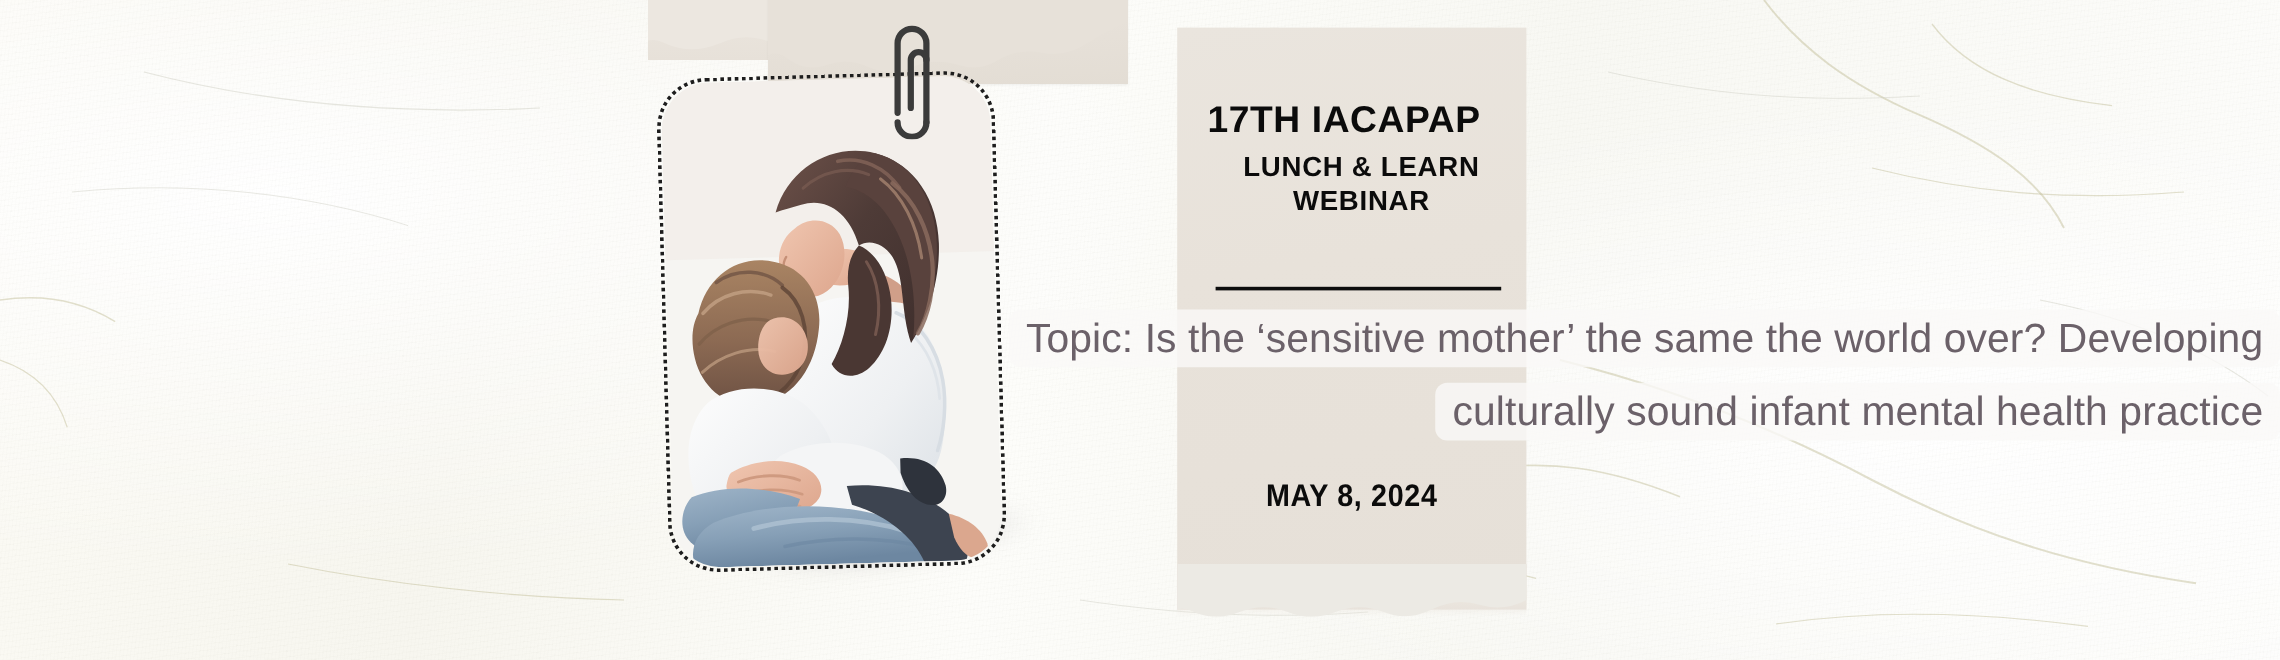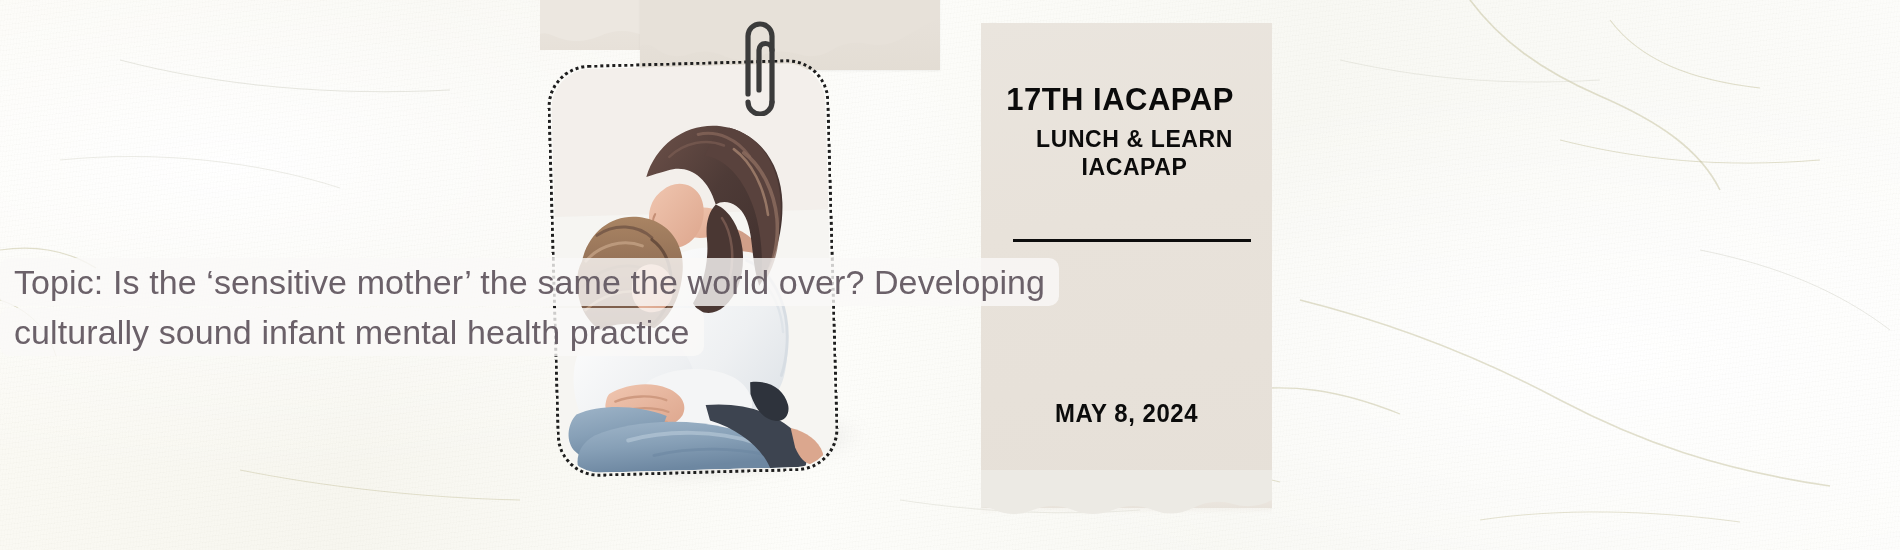--- a/index.html
+++ b/index.html
@@ -107,22 +107,23 @@
     position:absolute; left:981px; top:398px; width:291px;
     text-align:center;
     font-size:26px; font-weight:700; letter-spacing:0.6px;
     color:#0b0b0b;
     transform:scaleX(0.92);
   }
 
   
   .topic-wrap {
     position:absolute; left:0; top:258px; width:1900px;
-    display:flex; flex-direction:column; align-items:flex-start;
+    display:flex; flex-direction:column; align-items:flex-end;
     pointer-events:none;
+    gap:11px;
   }
   .topic-line {
     background:rgba(250,249,247,0.80);
     color:#6b6169;
     font-size:34px;
     line-height:1.30;
     letter-spacing:0.1px;
     padding:2px 14px;
     border-radius:10px;
     white-space:nowrap;
@@ -260,21 +261,21 @@
   </div>
 
   <div class="panel"></div>
   <svg class="panel-torn-bottom" viewBox="0 0 291 44" preserveAspectRatio="none">
     <path d="M0 0 H291 V30 Q272 40 252 34 Q232 28 212 38 Q192 48 172 40 Q152 32 132 40 Q112 48 92 40 Q72 32 52 40 Q32 48 14 40 Q6 36 0 38 Z" fill="#eceae4"></path>
   </svg>
 
   <div class="title-main">17TH IACAPAP</div>
   <div class="title-sub">
     <div>LUNCH &amp; LEARN</div>
-    <div>IACAPAP</div>
+    <div>WEBINAR</div>
   </div>
   <div class="divider"></div>
   <div class="event-date">MAY 8, 2024</div>
 
   <div class="topic-wrap">
     <div class="topic-line">Topic: Is the ‘sensitive mother’ the same the world over? Developing</div>
     <div class="topic-line">culturally sound infant mental health practice</div>
   </div>
 
 </div>

